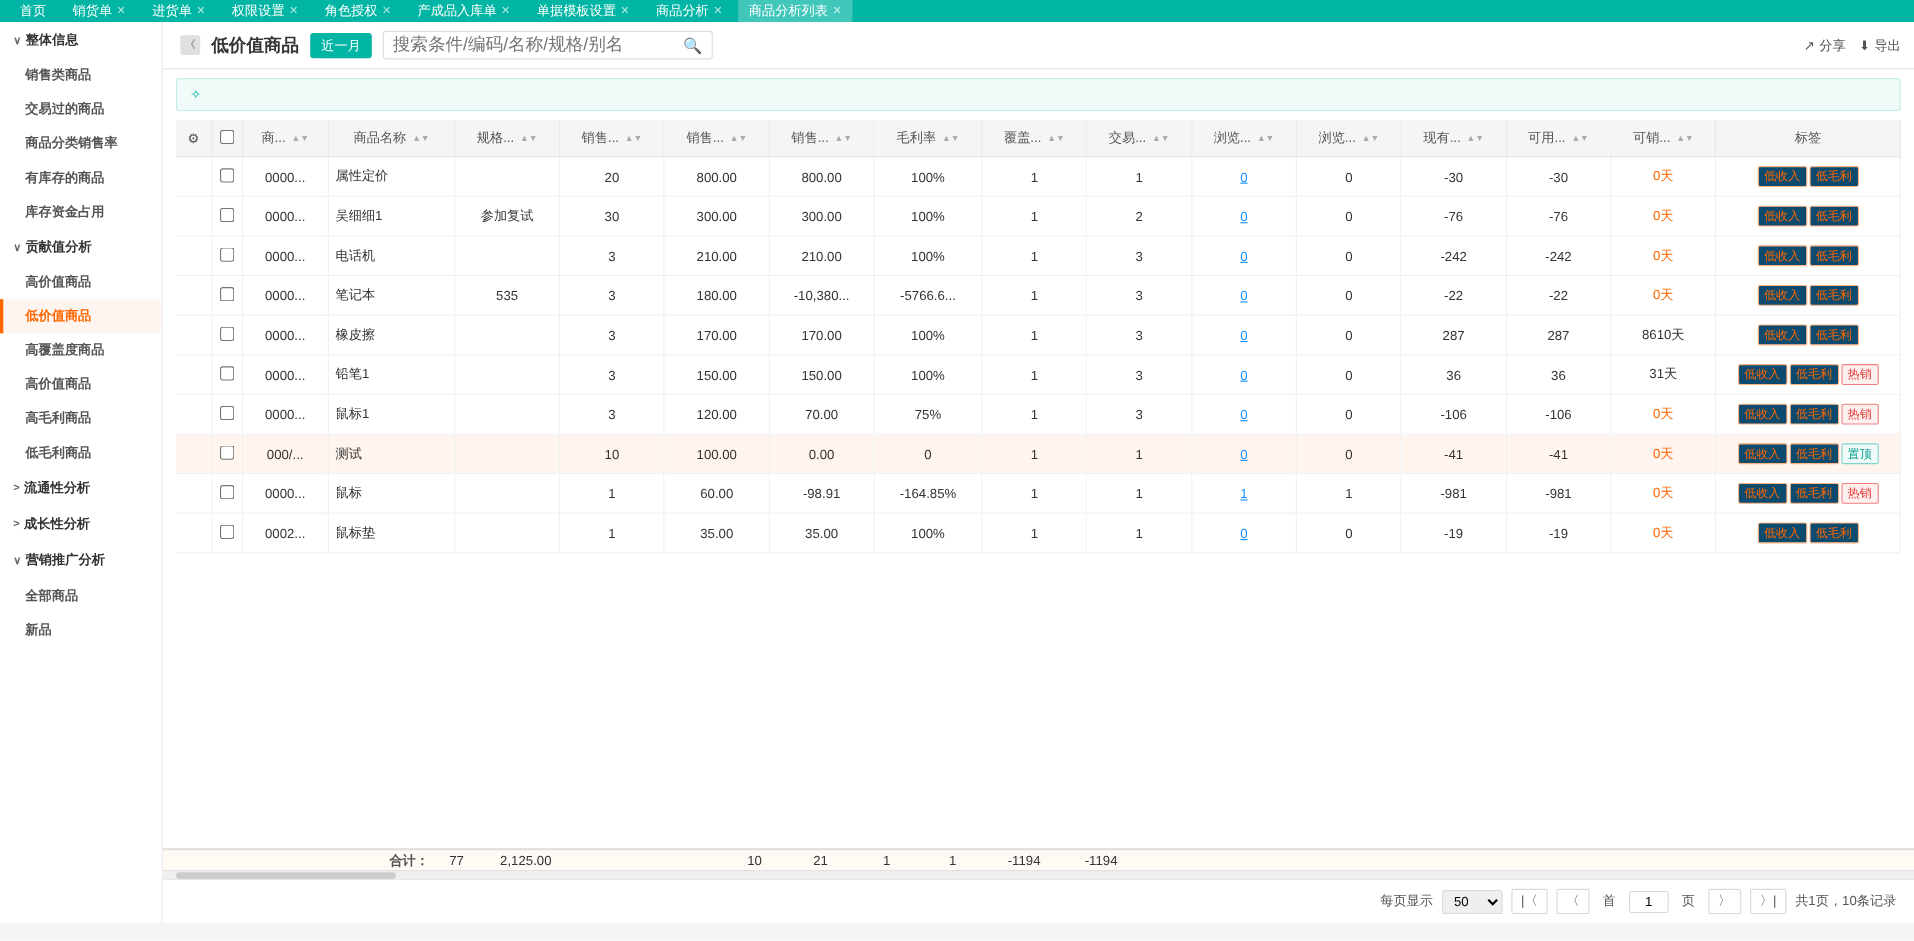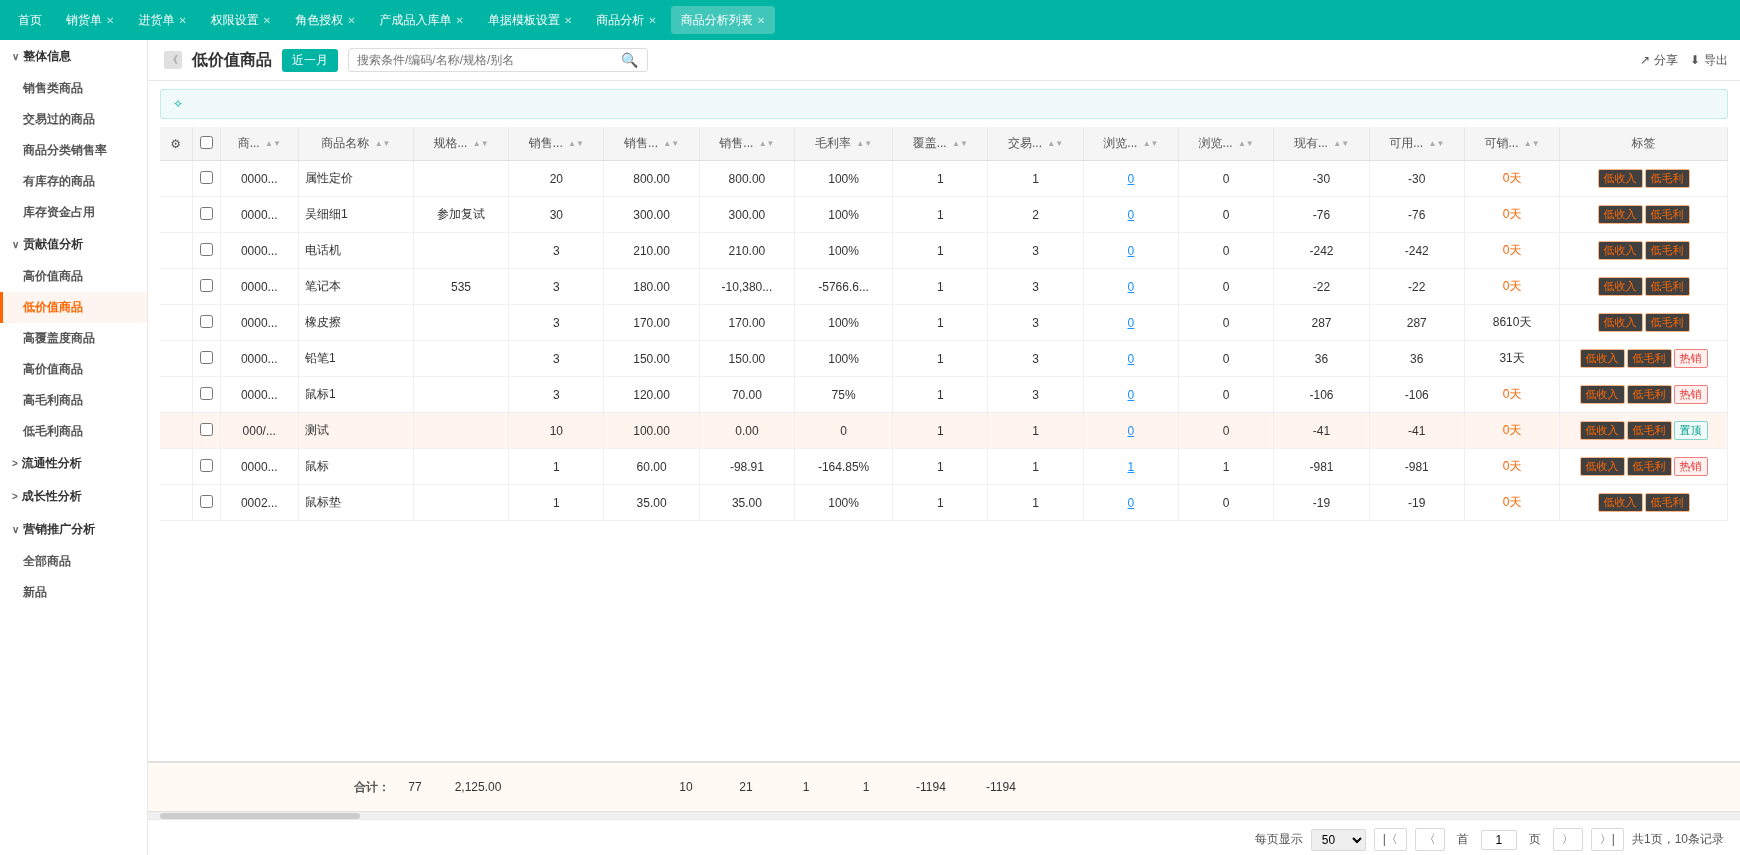--- a/index.html
+++ b/index.html
@@ -1,21 +1,21 @@
 <!DOCTYPE html>
 <html><head>
   <meta charset="utf-8">
   <style>
     * { box-sizing: border-box; margin: 0; padding: 0; font-family: 'Microsoft YaHei', Arial, sans-serif; font-size: 12px; }
     body { background: #f5f5f5; overflow: hidden; width: 1740px; height: 855px; }
 
     
     .top-nav {
       background: #00b5a3;
-      height: 40px;
+      height: 20px;
       display: flex;
       align-items: center;
       padding: 0 8px;
       gap: 4px;
     }
     .nav-item {
       color: #fff;
       padding: 4px 10px;
       cursor: pointer;
       border-radius: 3px;
@@ -103,21 +103,21 @@
       border: 1px solid #ddd;
       border-radius: 3px;
       padding: 3px 8px;
       gap: 6px;
       flex: 1;
       max-width: 300px;
     }
     .search-box input {
       border: none;
       outline: none;
-      font-size: 12px;
+      font-size: 16px;
       color: #be185d;
       width: 100%;
       background: transparent;
     }
     .search-icon { color: #ff6600; font-size: 14px; cursor: pointer; }
     .header-actions {
       margin-left: auto;
       display: flex;
       gap: 12px;
     }
@@ -194,21 +194,21 @@
       max-width: 120px;
     }
     tbody td.left { text-align: left; }
     .tag {
       display: inline-block;
       padding: 1px 5px;
       border-radius: 2px;
       font-size: 11px;
       margin: 1px;
     }
-    .tag-orange { color: #ff6600; border: 1px solid #ffb380; background: #404040; }
+    .tag-orange { color: #ff6600; border: 1px solid #ffb380; background: #0c4a6e; }
     .tag-red { color: #e53935; border: 1px solid #f08080; background: #fff0f0; }
     .tag-green { color: #009e8e; border: 1px solid #80d4cb; background: #f0faf8; }
     .text-link { color: #1890ff; text-decoration: underline; cursor: pointer; }
 
     
     .pagination {
       display: flex;
       align-items: center;
       justify-content: flex-end;
       padding: 8px 16px;
@@ -599,21 +599,21 @@
     <td>0</td>
     <td>-19</td>
     <td>-19</td>
     <td style="color:#ff6600;">0天</td>
     <td><span class="tag tag-orange">低收入</span><span class="tag tag-orange">低毛利</span></td>
   </tr>
           </tbody>
       </table>
     </div>
 
-    <div style="padding: 0 12px; border-top: 2px solid #e0e0e0; background: #fffaf3; display:flex; align-items:center; height:50px;">
+    <div style="padding: 0 12px; border-top: 2px solid #e0e0e0; background: #fffaf3; display:flex; align-items:center; height:20px;">
       <span style="width:230px; text-align:right; color:#555; font-weight:bold; flex-shrink:0;">合计：</span>
       <span style="width:50px; text-align:center; color:#333;">77</span>
       <span style="width:76px; text-align:center; color:#333;">2,125.00</span>
       <span style="width:76px; text-align:center; color:#333;"></span>
       <span style="width:64px; text-align:center; color:#333;"></span>
       <span style="width:60px; text-align:center; color:#333;">10</span>
       <span style="width:60px; text-align:center; color:#333;">21</span>
       <span style="width:60px; text-align:center; color:#333;">1</span>
       <span style="width:60px; text-align:center; color:#333;">1</span>
       <span style="width:70px; text-align:center; color:#333;">-1194</span>

